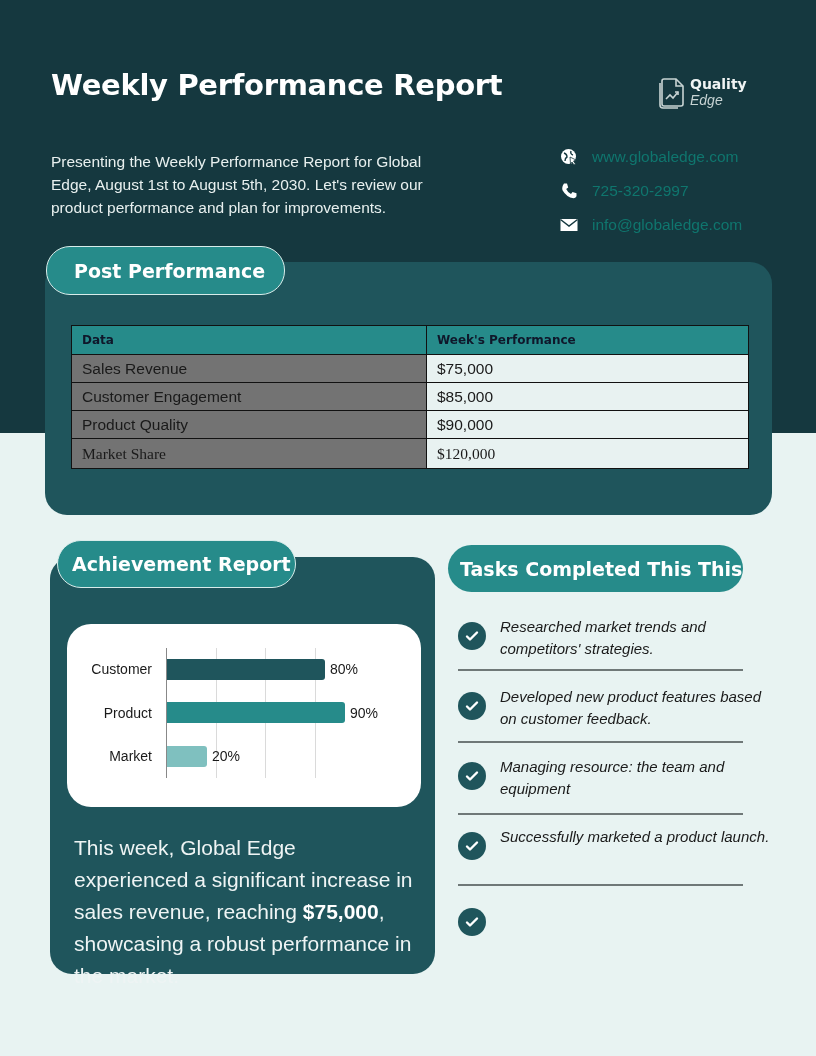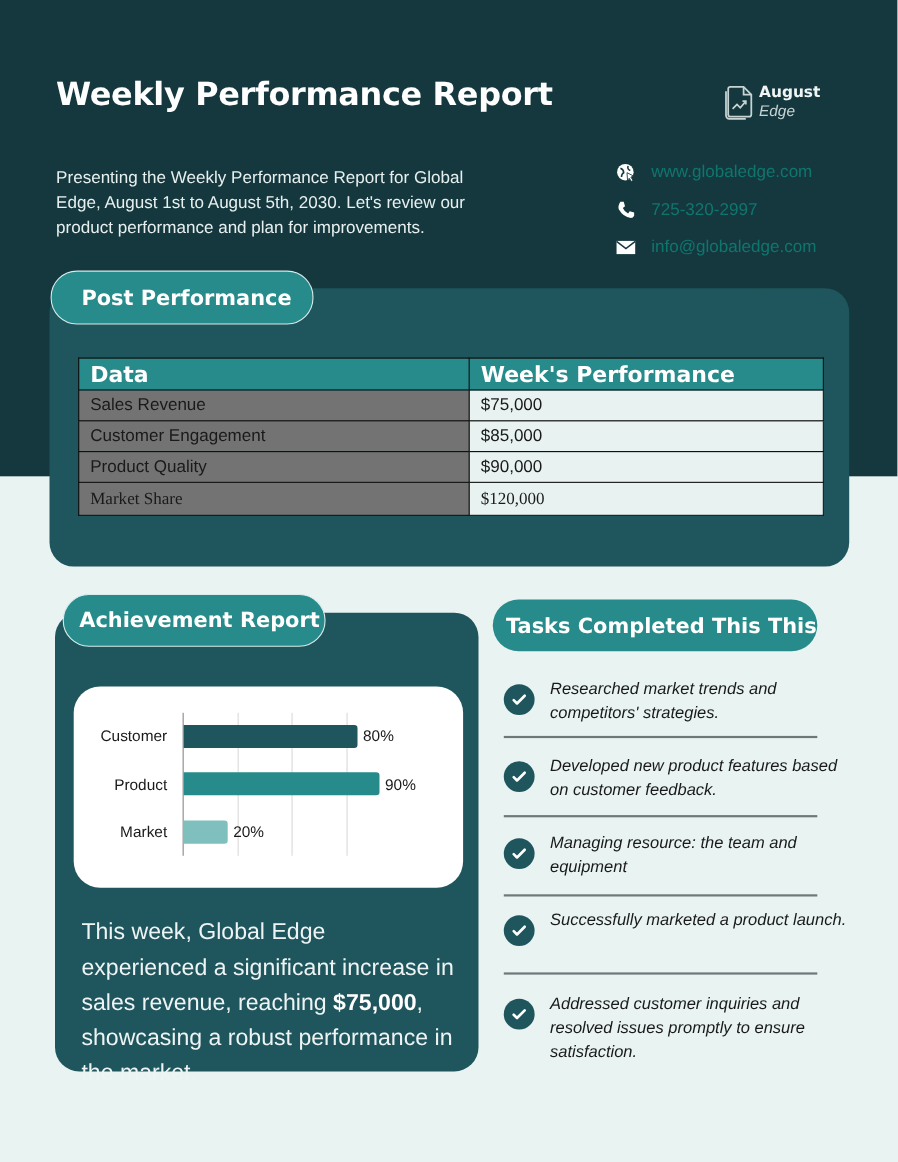--- a/index.html
+++ b/index.html
@@ -53,22 +53,22 @@
   .pill-pp { left: 46px; top: 246px; width: 239px; height: 49px; padding-left: 27px; font-size: 19px; }
   .pill-ar { left: 57px; top: 540px; width: 239px; height: 48px; padding-left: 14px; font-size: 19px; }
   .pill-tc { left: 448px; top: 545px; width: 295px; height: 47px; padding-left: 12px; font-size: 19px; border: none; }
 
   .perf-table {
     position: absolute; left: 71px; top: 325px; width: 678px;
     border-collapse: collapse; font-size: 15.5px;
   }
   .perf-table th, .perf-table td { border: 1.5px solid #111; text-align: left; padding: 0 10px; }
   .perf-table th {
-    background: #268b8a; color: #ffffff; height: 29px;
-    font-family: "DejaVu Sans", sans-serif; font-weight: bold; font-size: 20px;
+    background: #268b8a; color: #0f172a; height: 29px;
+    font-family: "DejaVu Sans", sans-serif; font-weight: bold; font-size: 12px;
   }
   .perf-table td { height: 28px; color: #1a1a1a; }
   .perf-table td.c1 { background: #737373; width: 355px; }
   .perf-table td.c2 { background: #e8f2f1; }
   .perf-table tr.last td { height: 30px; font-family: Liberation Serif, serif; }
 
   
   .ar-card {
     position: absolute; left: 50px; top: 557px; width: 385px; height: 417px;
     background: #1f555c; border-radius: 22px;
@@ -114,21 +114,21 @@
 
 <div class="logo">
   <svg viewBox="0 0 30 34" fill="none" stroke="#c8d4d4" stroke-width="1.6">
     <path d="M8 4 h12 l7 7 v18 a2 2 0 0 1 -2 2 h-17 a2 2 0 0 1 -2 -2 v-23 a2 2 0 0 1 2 -2z"></path>
     <path d="M20 4 v7 h7"></path>
     <path d="M4 8 v22 a3 3 0 0 0 3 3 h15"></path>
     <path d="M10 24 l4 -4 l3 3 l5 -6"></path>
     <path d="M19 17 h3 v3"></path>
   </svg>
   <div class="logo-text">
-    <span class="l1">August</span>
+    <span class="l1">Quality</span>
     <span class="l2">Edge</span>
   </div>
 </div>
 
 <div class="contacts">
   <div class="contact">
     <span class="ic">
         <svg viewBox="0 0 18 18">
       <circle cx="8.5" cy="8.5" r="7.5" fill="#ffffff"></circle>
       <path d="M4 5 q3 1 3 4 q-2 1 -2 4 M11 3 q-1 3 2 4" stroke="#15383f" stroke-width="1.4" fill="none"></path>
@@ -250,14 +250,13 @@
   <span class="txt">Successfully marketed a product launch.</span>
 </div>
 <div class="divider" style="top:884px"></div>
 
 <div class="task" style="top:902px">
   <span class="chk">
       <svg viewBox="0 0 16 16">
         <path d="M3 8.5 l3 3 l7 -7" stroke="#fff" stroke-width="2.4" fill="none" stroke-linecap="round" stroke-linejoin="round"></path>
       </svg>
     </span>
-  <span class="txt">Addressed customer inquiries and resolved issues promptly to ensure satisfaction.</span>
 </div>
 
 </body></html>

